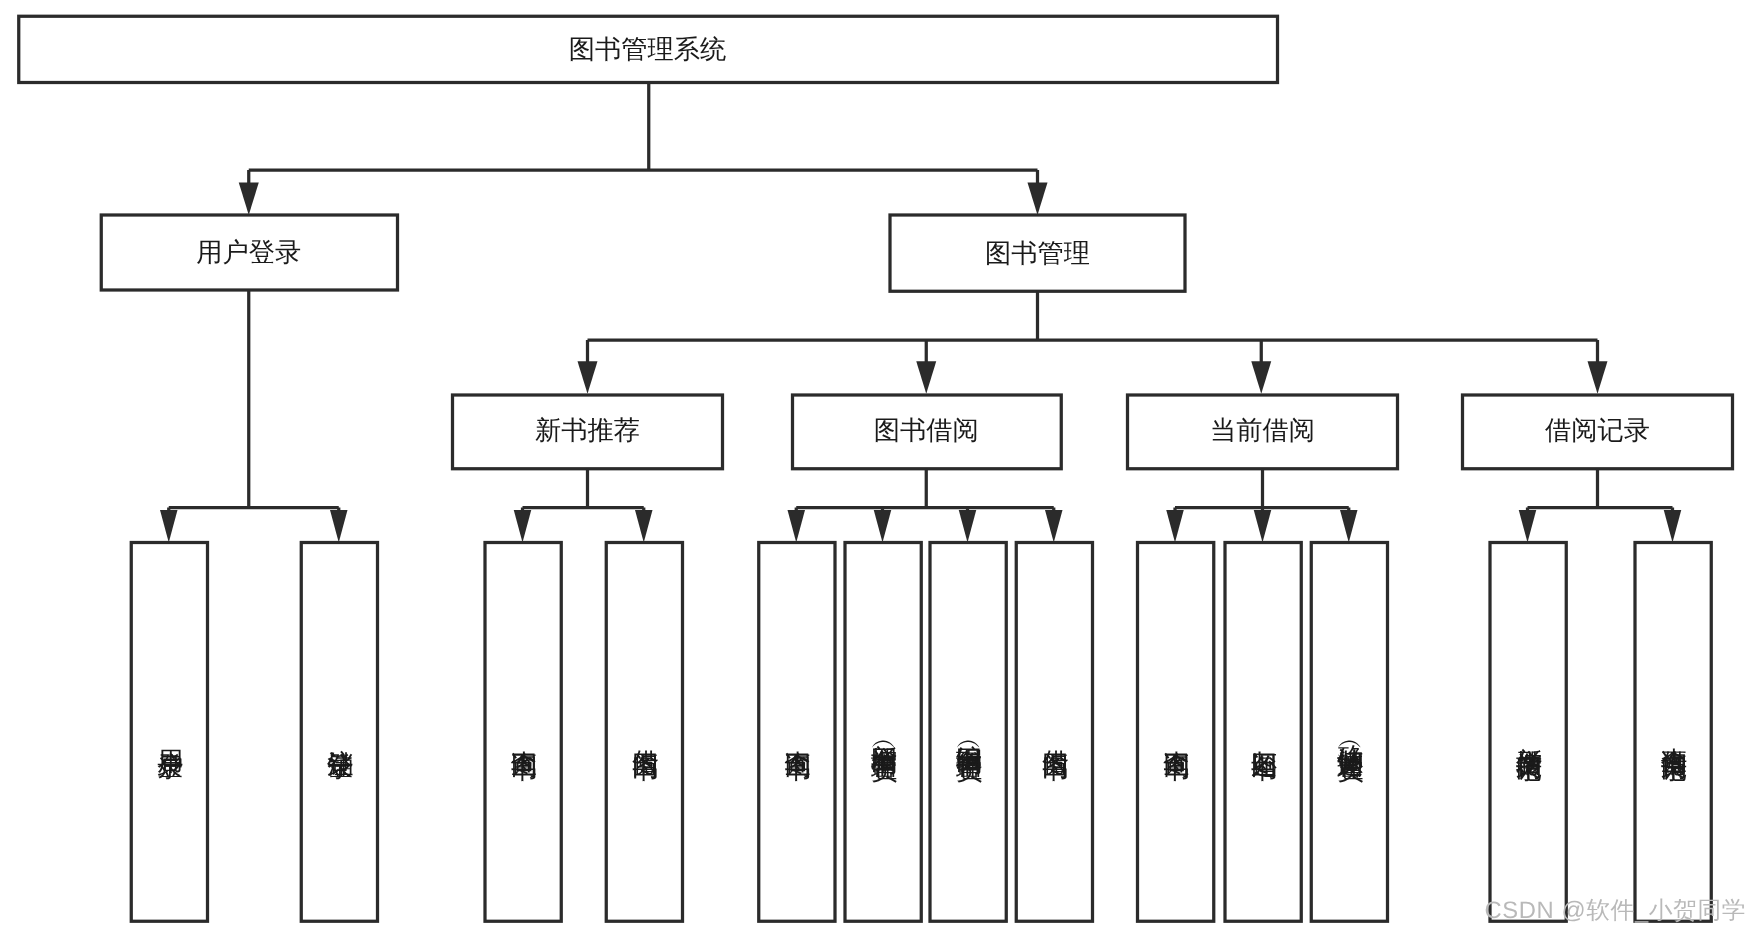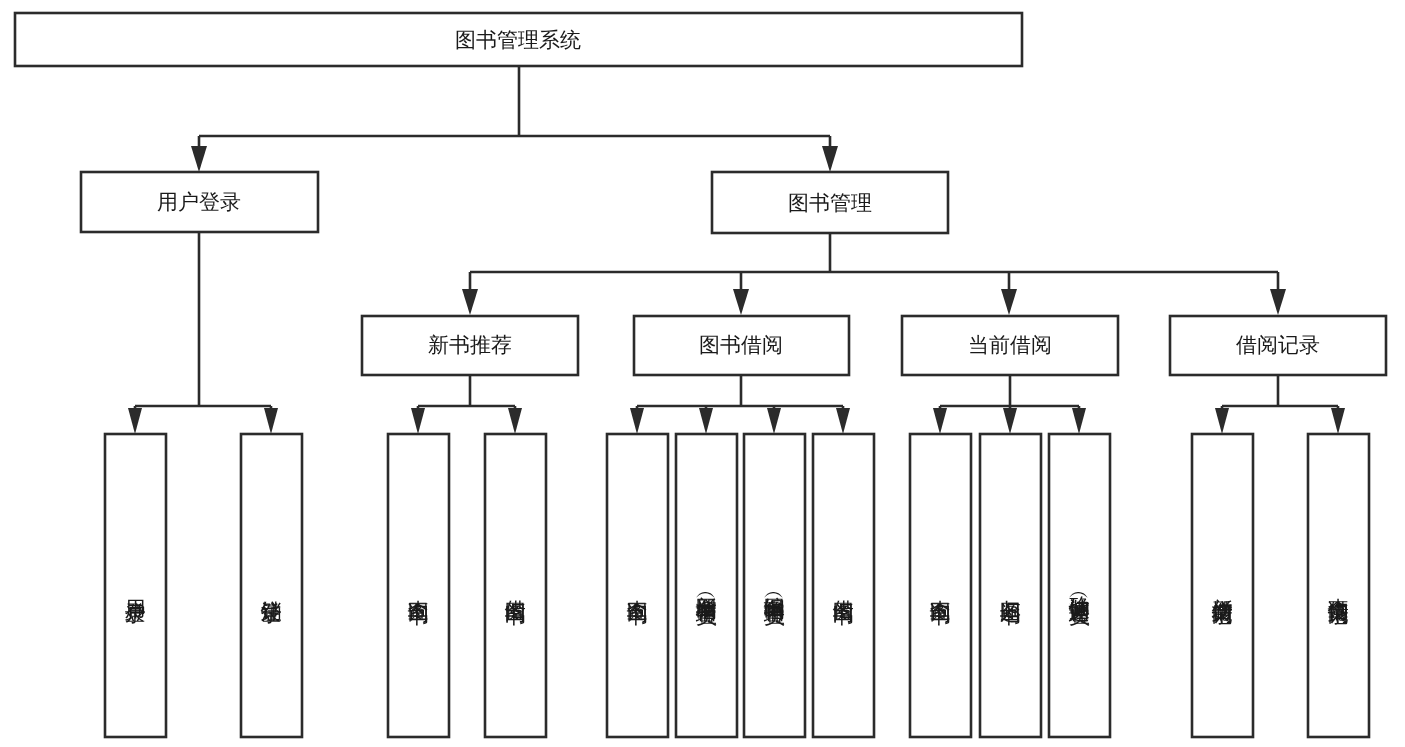--- a/index.html
+++ b/index.html
@@ -211,14 +211,15 @@
   <div class="node-label-v" style="left:607px;  top:434px; width:61px; height:303px;">查询图书</div>
   <div class="node-label-v" style="left:676px;  top:434px; width:61px; height:303px;">新增图书（管理员）</div>
   <div class="node-label-v" style="left:744px;  top:434px; width:61px; height:303px;">编辑图书（管理员）</div>
   <div class="node-label-v" style="left:813px;  top:434px; width:61px; height:303px;">借阅图书</div>
   <div class="node-label-v" style="left:910px;  top:434px; width:61px; height:303px;">查询图书</div>
   <div class="node-label-v" style="left:980px;  top:434px; width:61px; height:303px;">归还图书</div>
   <div class="node-label-v" style="left:1049px; top:434px; width:61px; height:303px;">确认归还（管理员）</div>
   <div class="node-label-v" style="left:1192px; top:434px; width:61px; height:303px;">新增借阅记录</div>
   <div class="node-label-v" style="left:1308px; top:434px; width:61px; height:303px;">查询借阅记录</div>
 
+  <div class="watermark">CSDN @软件_小贺同学</div>
 
 </div>
 
 </body></html>

